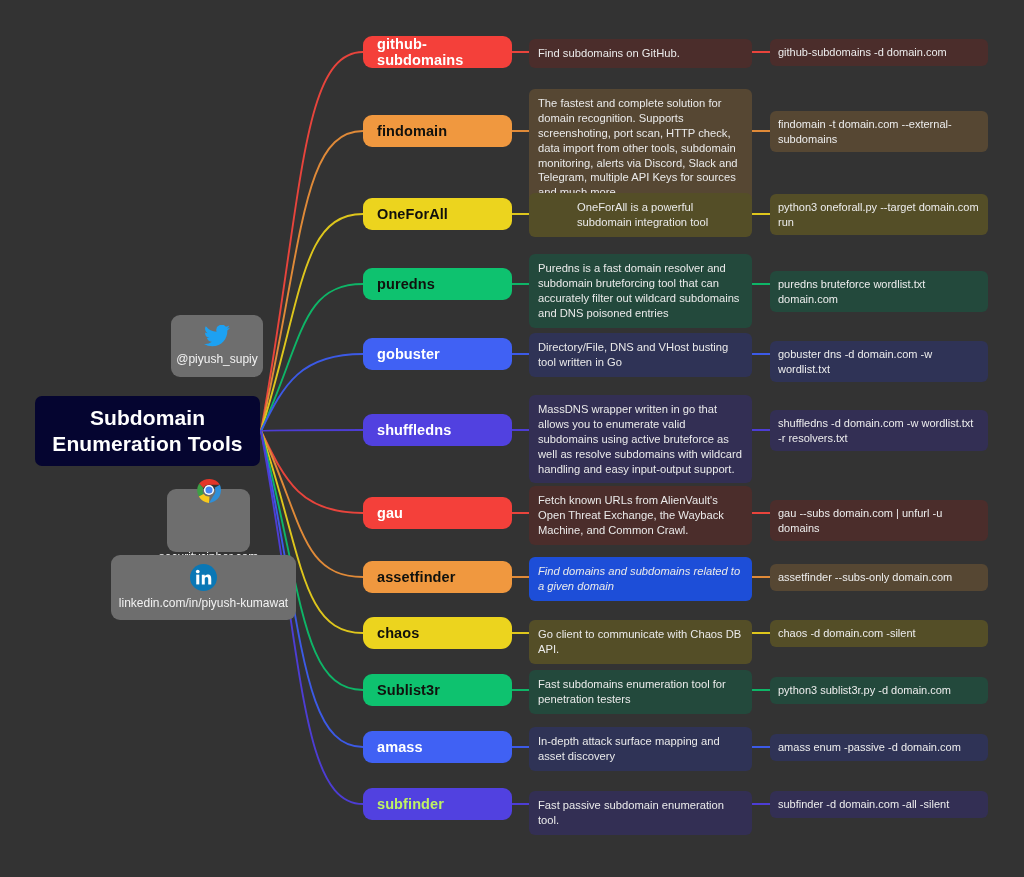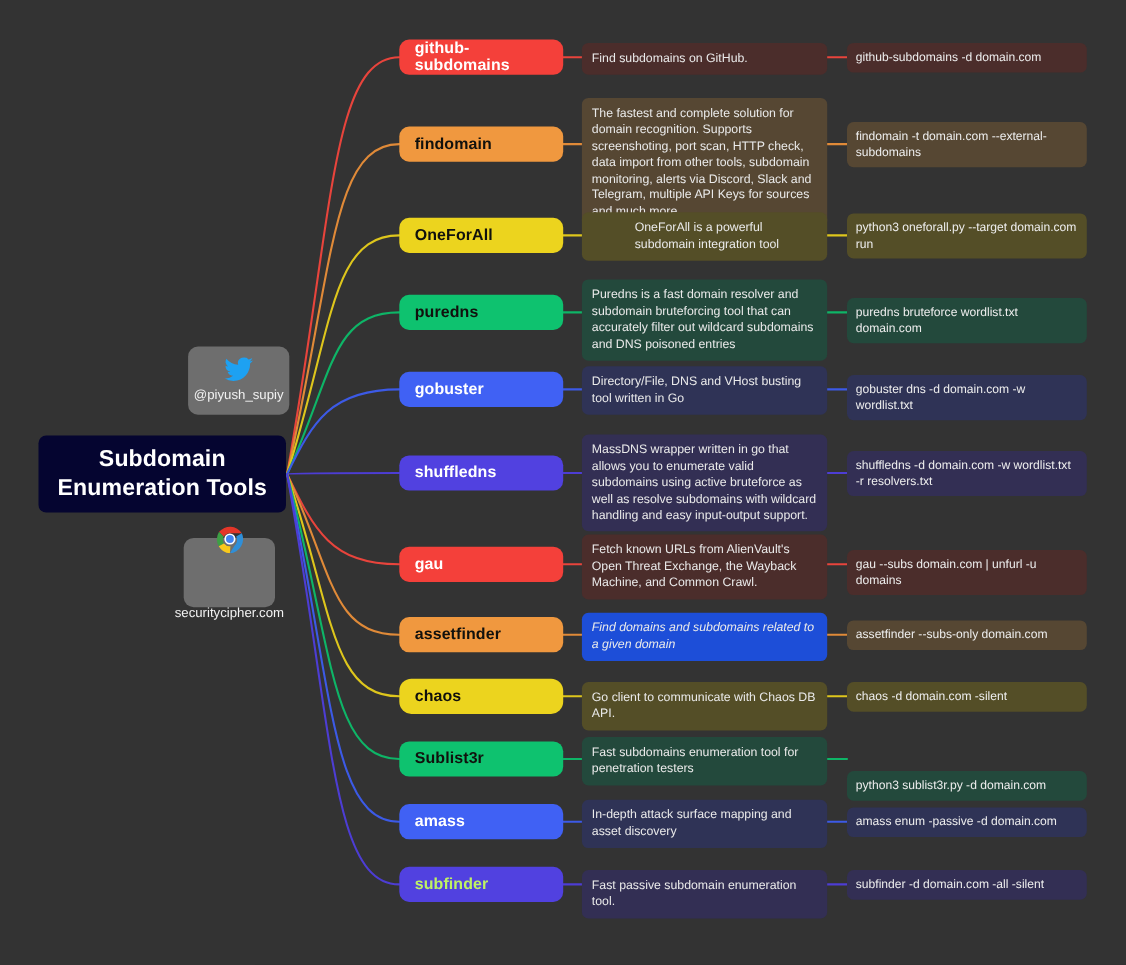--- a/index.html
+++ b/index.html
@@ -183,20 +183,31 @@
         <path fill="#3d9f45" d="M5.8 12l7.8 8.2a12 12 0 0 0 .4 11.2L5.3 36A24 24 0 0 1 5.8 12z"></path>
         <path fill="#f8c91d" d="M24 48a24 24 0 0 1-18.7-12l8.7-4.6A12 12 0 0 0 24 36h.9L24 48z"></path>
         <path fill="#2f8fd8" d="M44.1 14.2A24 24 0 0 1 24 48l7.5-12.6A12 12 0 0 0 34.4 20l9.7-5.8z"></path>
         <circle cx="24" cy="24" r="9.4" fill="#ffffff"></circle>
         <circle cx="24" cy="24" r="6.6" fill="#4285f4"></circle>
       </svg>
     </span>
     <span class="sc-label">securitycipher.com</span>
   </div>
 
+  <div class="social-card" id="social-linkedin">
+    <span>
+      <svg class="svg-icon" width="27" height="27" viewBox="0 0 32 32" xmlns="http://www.w3.org/2000/svg">
+        <circle cx="16" cy="16" r="16" fill="#0a77b5"></circle>
+        <rect x="7.4" y="12.6" width="3.6" height="11.6" fill="#ffffff"></rect>
+        <circle cx="9.2" cy="8.9" r="2.2" fill="#ffffff"></circle>
+        <path fill="#ffffff" d="M14 12.6h3.45v1.6h.05a3.8 3.8 0 0 1 3.4-1.85c3.6 0 4.3 2.35 4.3 5.45v6.4H21.6v-5.7c0-1.35-.03-3.1-1.9-3.1-1.9 0-2.2 1.48-2.2 3v5.8H14z"></path>
+      </svg>
+    </span>
+    <span class="sc-label">linkedin.com/in/piyush-kumawat</span>
+  </div>
 
   <div id="branch-layer">
       <div class="node tool-pill" style="top: 36px; background: rgb(244, 64, 58); color: rgb(255, 255, 255);">
         <span>github-subdomains</span>
       </div>
       <div class="node desc-box" style="top: 39px; min-height: 26px; background: rgb(75, 45, 43);">Find subdomains on GitHub.</div>
       <div class="node cmd-box" style="top: 39px; min-height: 26px; background: rgb(75, 45, 43);">github-subdomains -d domain.com</div>
       <div class="node tool-pill" style="top: 115px; background: rgb(240, 152, 63); color: rgb(17, 17, 13);">
         <span>findomain</span>
       </div>
@@ -234,21 +245,21 @@
       <div class="node cmd-box" style="top: 564px; min-height: 26px; background: rgb(86, 71, 51);">assetfinder --subs-only domain.com</div>
       <div class="node tool-pill" style="top: 617px; background: rgb(236, 212, 30); color: rgb(17, 17, 13); border-radius: 11px;">
         <span>chaos</span>
       </div>
       <div class="node desc-box" style="top: 620px; min-height: 26px; background: rgb(84, 78, 39);">Go client to communicate with Chaos DB API.</div>
       <div class="node cmd-box" style="top: 620px; min-height: 26px; background: rgb(84, 78, 39);">chaos -d domain.com -silent</div>
       <div class="node tool-pill" style="top: 674px; background: rgb(14, 194, 111); color: rgb(17, 17, 13);">
         <span>Sublist3r</span>
       </div>
       <div class="node desc-box" style="top: 670px; min-height: 40px; background: rgb(35, 73, 60);">Fast subdomains enumeration tool for penetration testers</div>
-      <div class="node cmd-box" style="top: 677px; min-height: 26px; background: rgb(35, 73, 60); margin-top: 24px;">python3 sublist3r.py -d domain.com</div>
+      <div class="node cmd-box" style="top: 677px; min-height: 26px; background: rgb(35, 73, 60);">python3 sublist3r.py -d domain.com</div>
       <div class="node tool-pill" style="top: 731px; background: rgb(64, 97, 244); color: rgb(255, 255, 255);">
         <span>amass</span>
       </div>
       <div class="node desc-box" style="top: 727px; min-height: 40px; background: rgb(47, 51, 86);">In-depth attack surface mapping and asset discovery</div>
       <div class="node cmd-box" style="top: 734px; min-height: 26px; background: rgb(47, 51, 86);">amass enum -passive -d domain.com</div>
       <div class="node tool-pill" style="top: 788px; background: rgb(81, 65, 224); color: #bef264;">
         <span>subfinder</span>
       </div>
       <div class="node desc-box" style="top: 791px; min-height: 26px; background: rgb(51, 47, 84);">Fast passive subdomain enumeration tool.</div>
       <div class="node cmd-box" style="top: 791px; min-height: 26px; background: rgb(51, 47, 84);">subfinder -d domain.com -all -silent</div>

